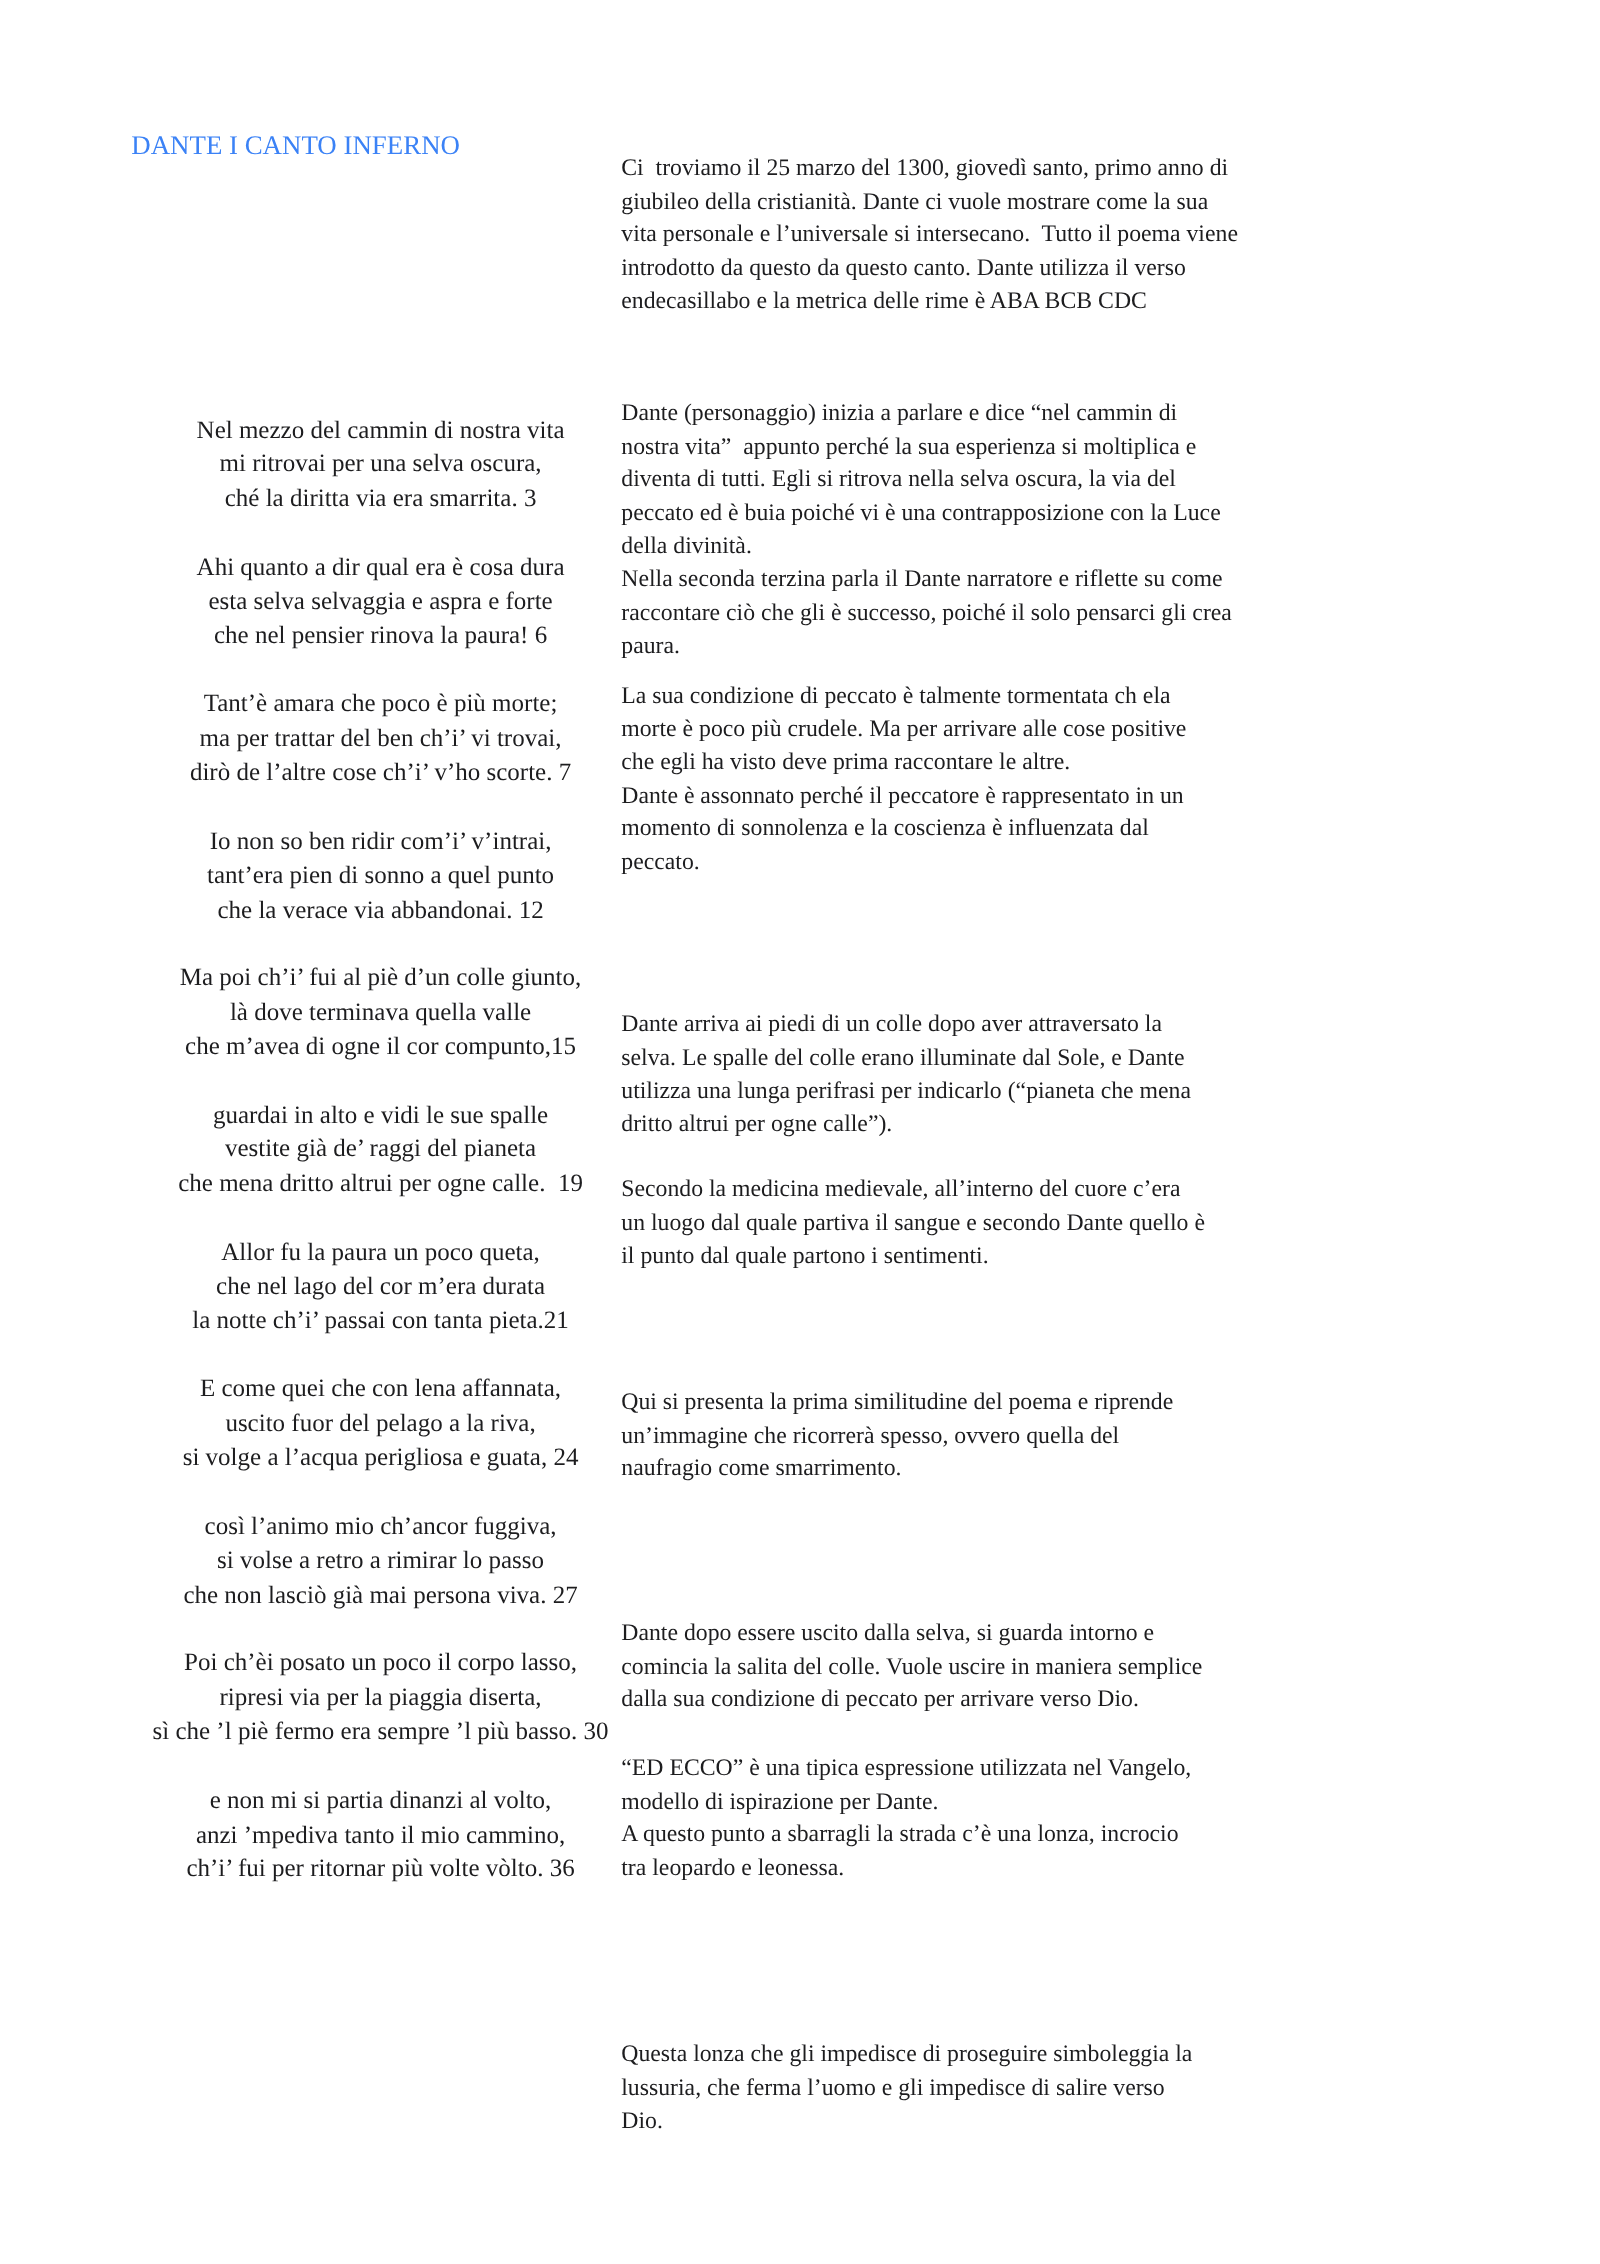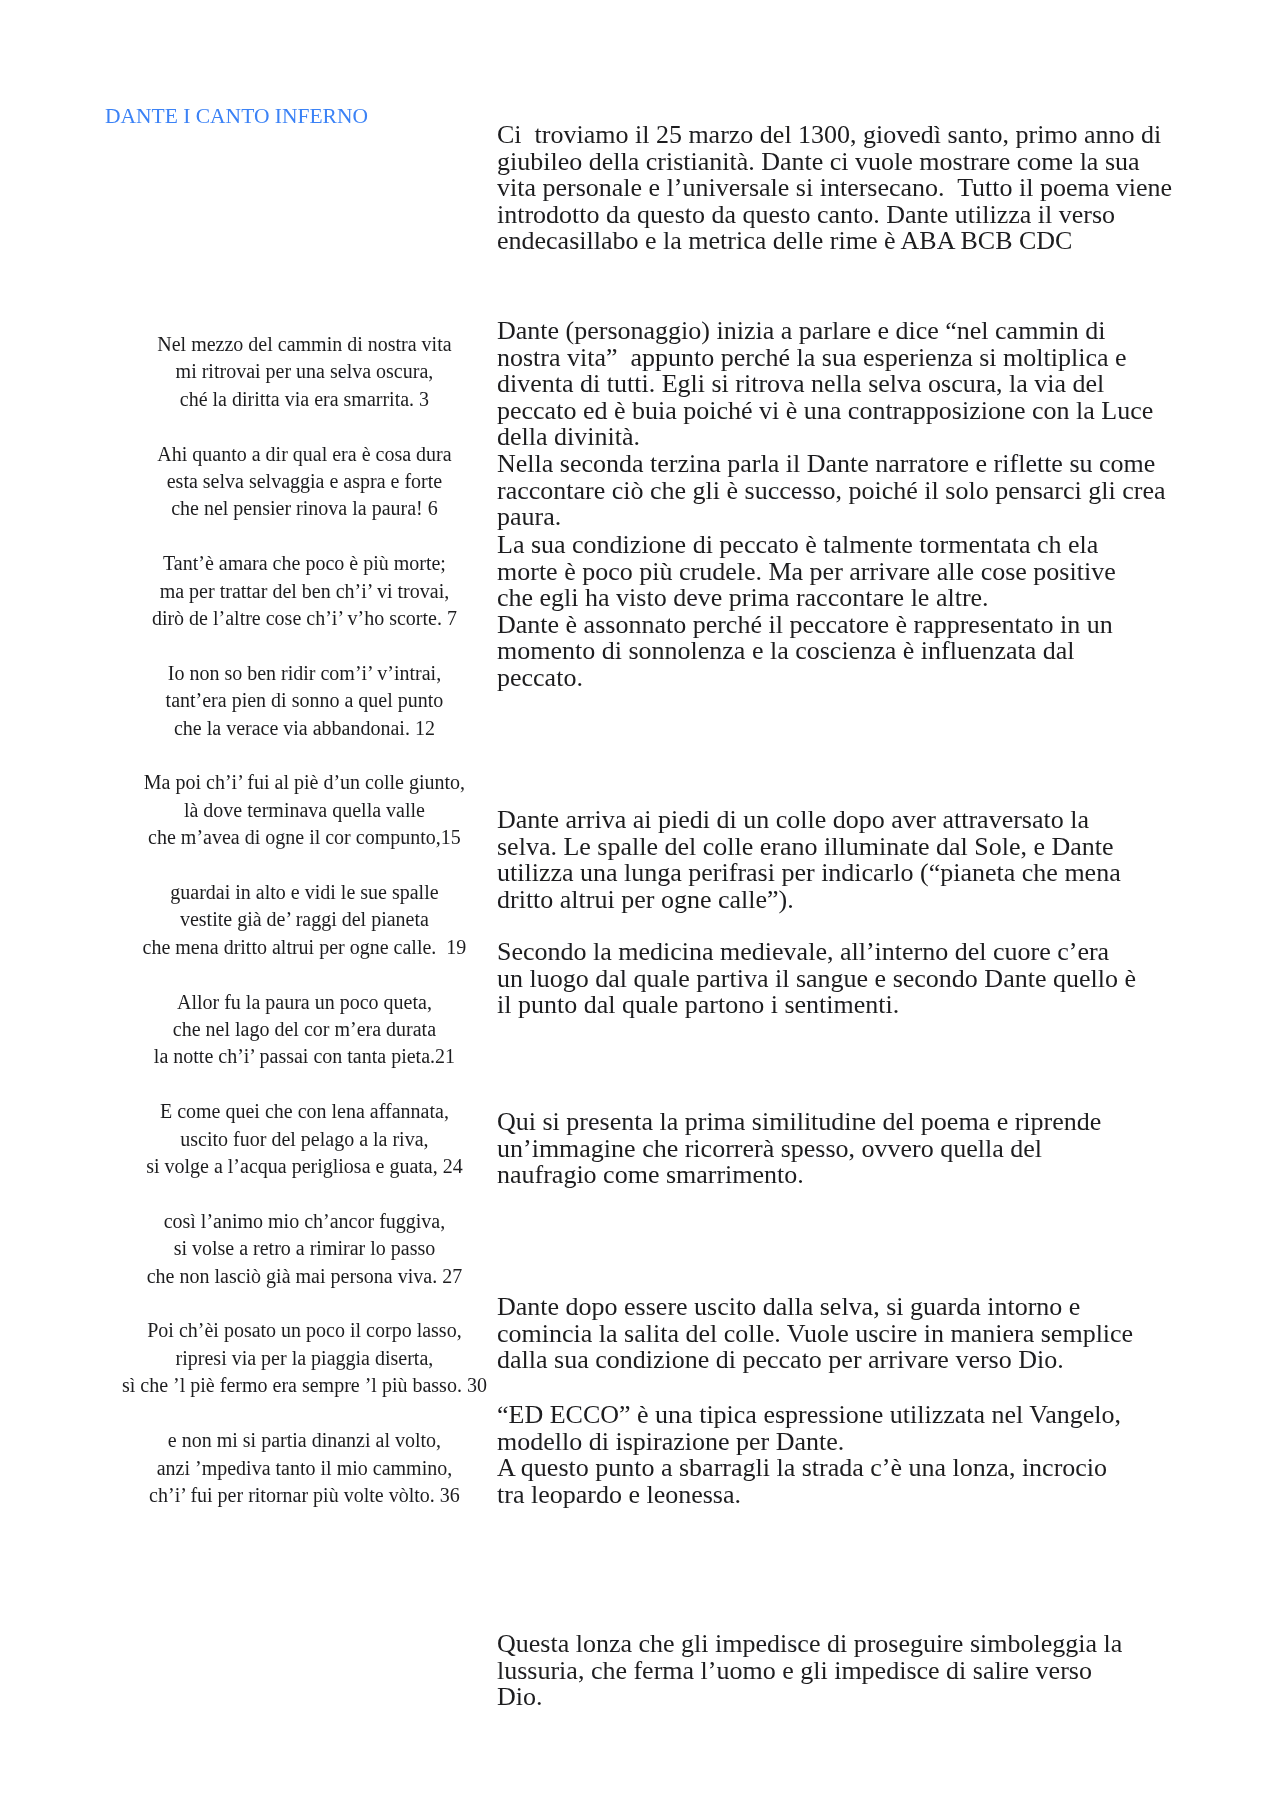--- a/index.html
+++ b/index.html
@@ -34,21 +34,21 @@
   }
   .tercet {
     font-size: 20px;
     line-height: 27.4px;
     white-space: pre;
     margin: 0 0 27.4px 0;
   }
   .para {
     position: absolute;
     left: 497px;
-    font-size: 26px;
+    font-size: 19px;
     line-height: 26.6px;
     white-space: pre;
   }
 </style>
 </head>
 <body>
 
 <div class="page">
 
   <h1 class="title">DANTE I CANTO INFERNO</h1>
@@ -96,21 +96,21 @@
 introdotto da questo da questo canto. Dante utilizza il verso
 endecasillabo e la metrica delle rime è ABA BCB CDC</div>
     <div class="para" style="top:318px">Dante (personaggio) inizia a parlare e dice “nel cammin di
 nostra vita”  appunto perché la sua esperienza si moltiplica e
 diventa di tutti. Egli si ritrova nella selva oscura, la via del
 peccato ed è buia poiché vi è una contrapposizione con la Luce
 della divinità.
 Nella seconda terzina parla il Dante narratore e riflette su come
 raccontare ciò che gli è successo, poiché il solo pensarci gli crea
 paura.</div>
-    <div class="para" style="top:532px">La sua condizione di peccato è talmente tormentata ch ela
+    <div class="para" style="top:544px">La sua condizione di peccato è talmente tormentata ch ela
 morte è poco più crudele. Ma per arrivare alle cose positive
 che egli ha visto deve prima raccontare le altre.
 Dante è assonnato perché il peccatore è rappresentato in un
 momento di sonnolenza e la coscienza è influenzata dal
 peccato.</div>
     <div class="para" style="top:807px">Dante arriva ai piedi di un colle dopo aver attraversato la
 selva. Le spalle del colle erano illuminate dal Sole, e Dante
 utilizza una lunga perifrasi per indicarlo (“pianeta che mena
 dritto altrui per ogne calle”).</div>
     <div class="para" style="top:939px">Secondo la medicina medievale, all’interno del cuore c’era

